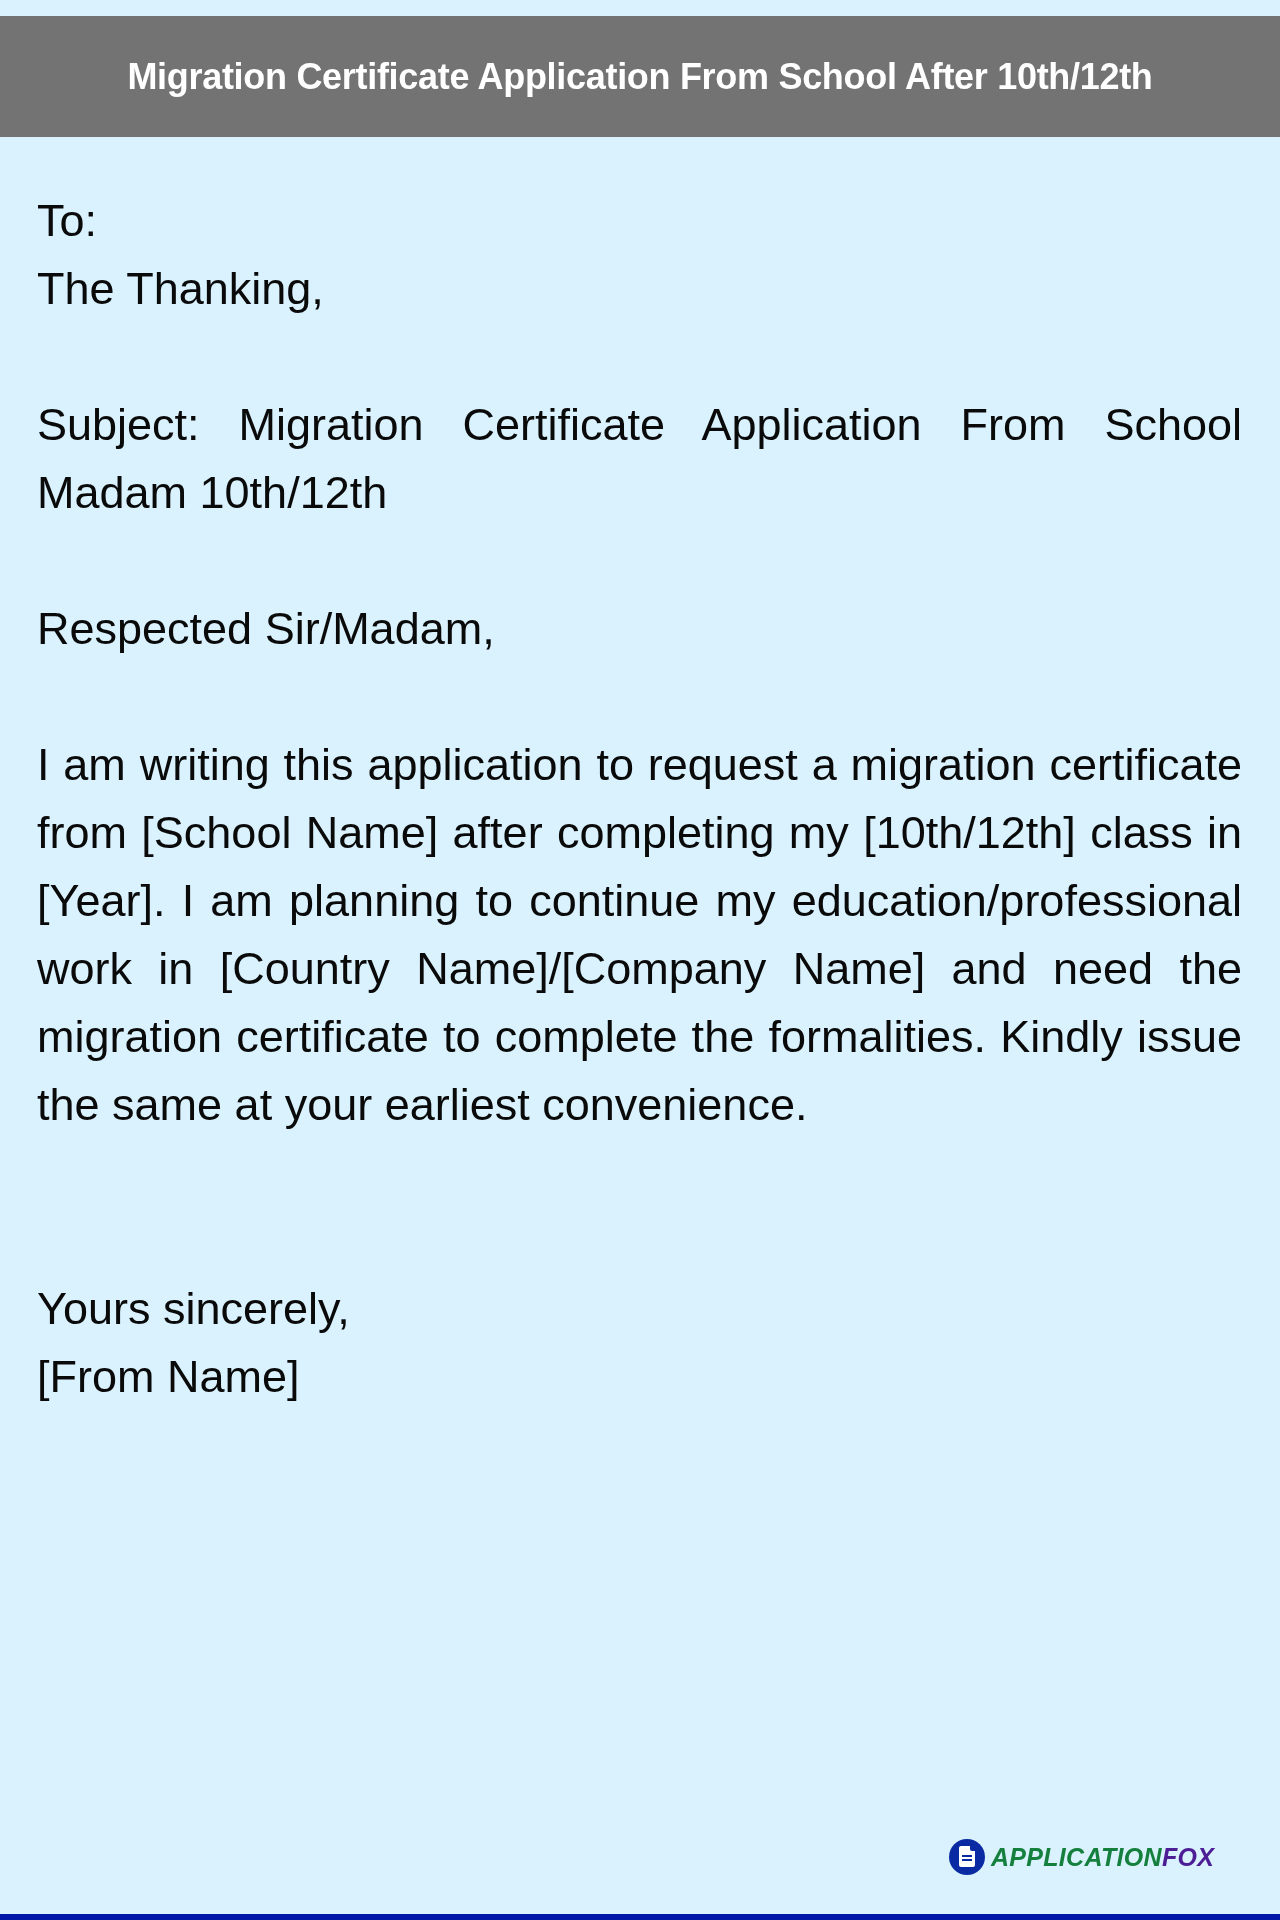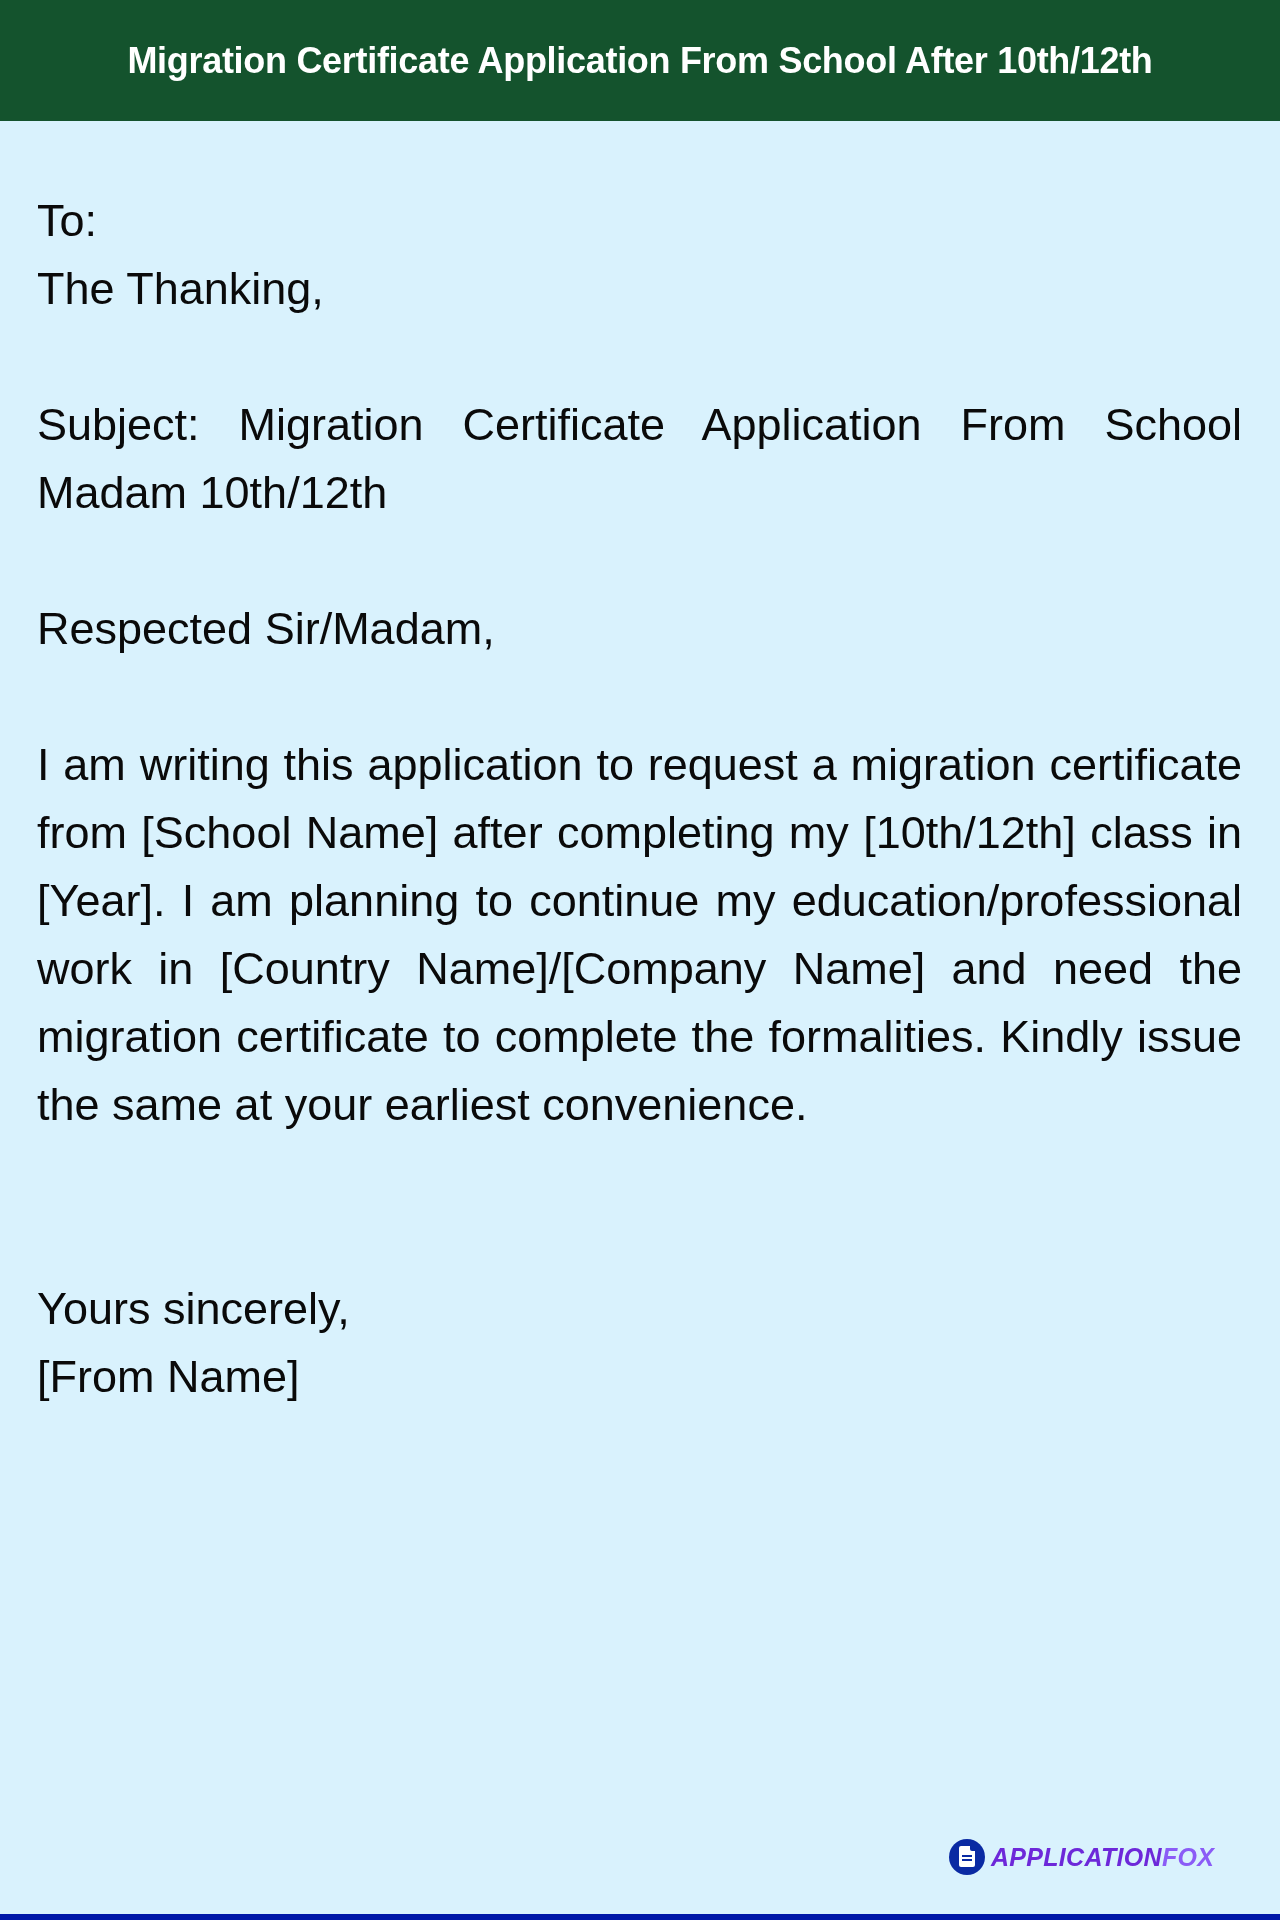--- a/index.html
+++ b/index.html
@@ -5,22 +5,22 @@
   html, body { margin: 0; padding: 0; }
   body {
     width: 1280px; height: 1920px;
     background: #d9f2fd;
     position: relative;
     overflow: hidden;
     font-family: "Liberation Sans", "DejaVu Sans", sans-serif;
     color: #0a0a0a;
   }
   .header {
-    position: absolute; left: 0; top: 0; width: 1280px; height: 121px;
-    background: #14532d;
+    position: absolute; left: 0; top: 16px; width: 1280px; height: 121px;
+    background: #737373;
     display: flex; align-items: center; justify-content: center;
   }
   .header-title {
     color: #ffffff; font-weight: bold; font-size: 36px;
     letter-spacing: -0.3px; white-space: nowrap;
     font-family: "Liberation Sans", "DejaVu Sans", sans-serif;
   }
   .letter {
     position: absolute; left: 37px; top: 187px; width: 1205px;
     font-size: 45px; line-height: 68px;
@@ -49,22 +49,22 @@
   }
   .brand-icon .doc .l1, .brand-icon .doc .l2 {
     position: absolute; left: 3px; width: 10px; height: 2px; background: #0a2aa3;
   }
   .brand-icon .doc .l1 { top: 9px; }
   .brand-icon .doc .l2 { top: 13px; }
   .brand-text {
     font-size: 25px; font-weight: bold; font-style: italic; letter-spacing: 0.3px;
     font-family: "Liberation Sans", "DejaVu Sans", sans-serif;
   }
-  .brand-a { color: #6d28d9; }
-  .brand-b { color: #8b5cf6; }
+  .brand-a { color: #15803d; }
+  .brand-b { color: #4c1d95; }
   .bottom-bar {
     position: absolute; left: 0; top: 1914px; width: 1280px; height: 6px;
     background: #0019a8;
   }
 </style>
 </head>
 <body>
 
 <div class="header">
   <span class="header-title">Migration Certificate Application From School After 10th/12th</span>

